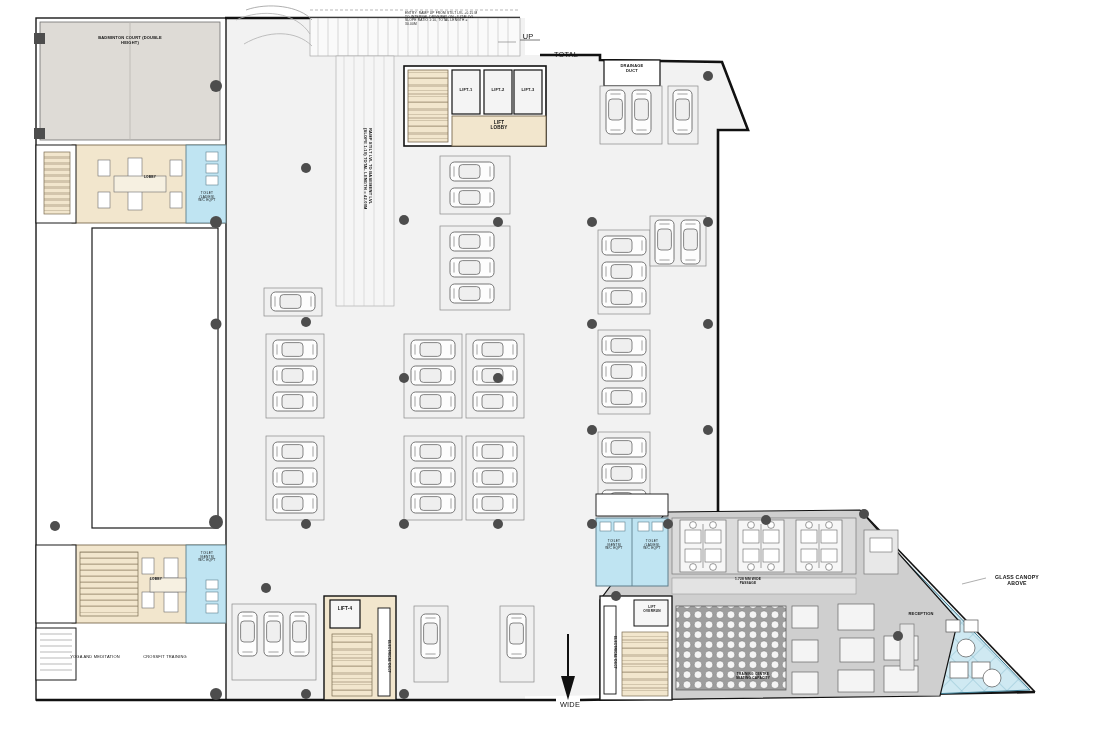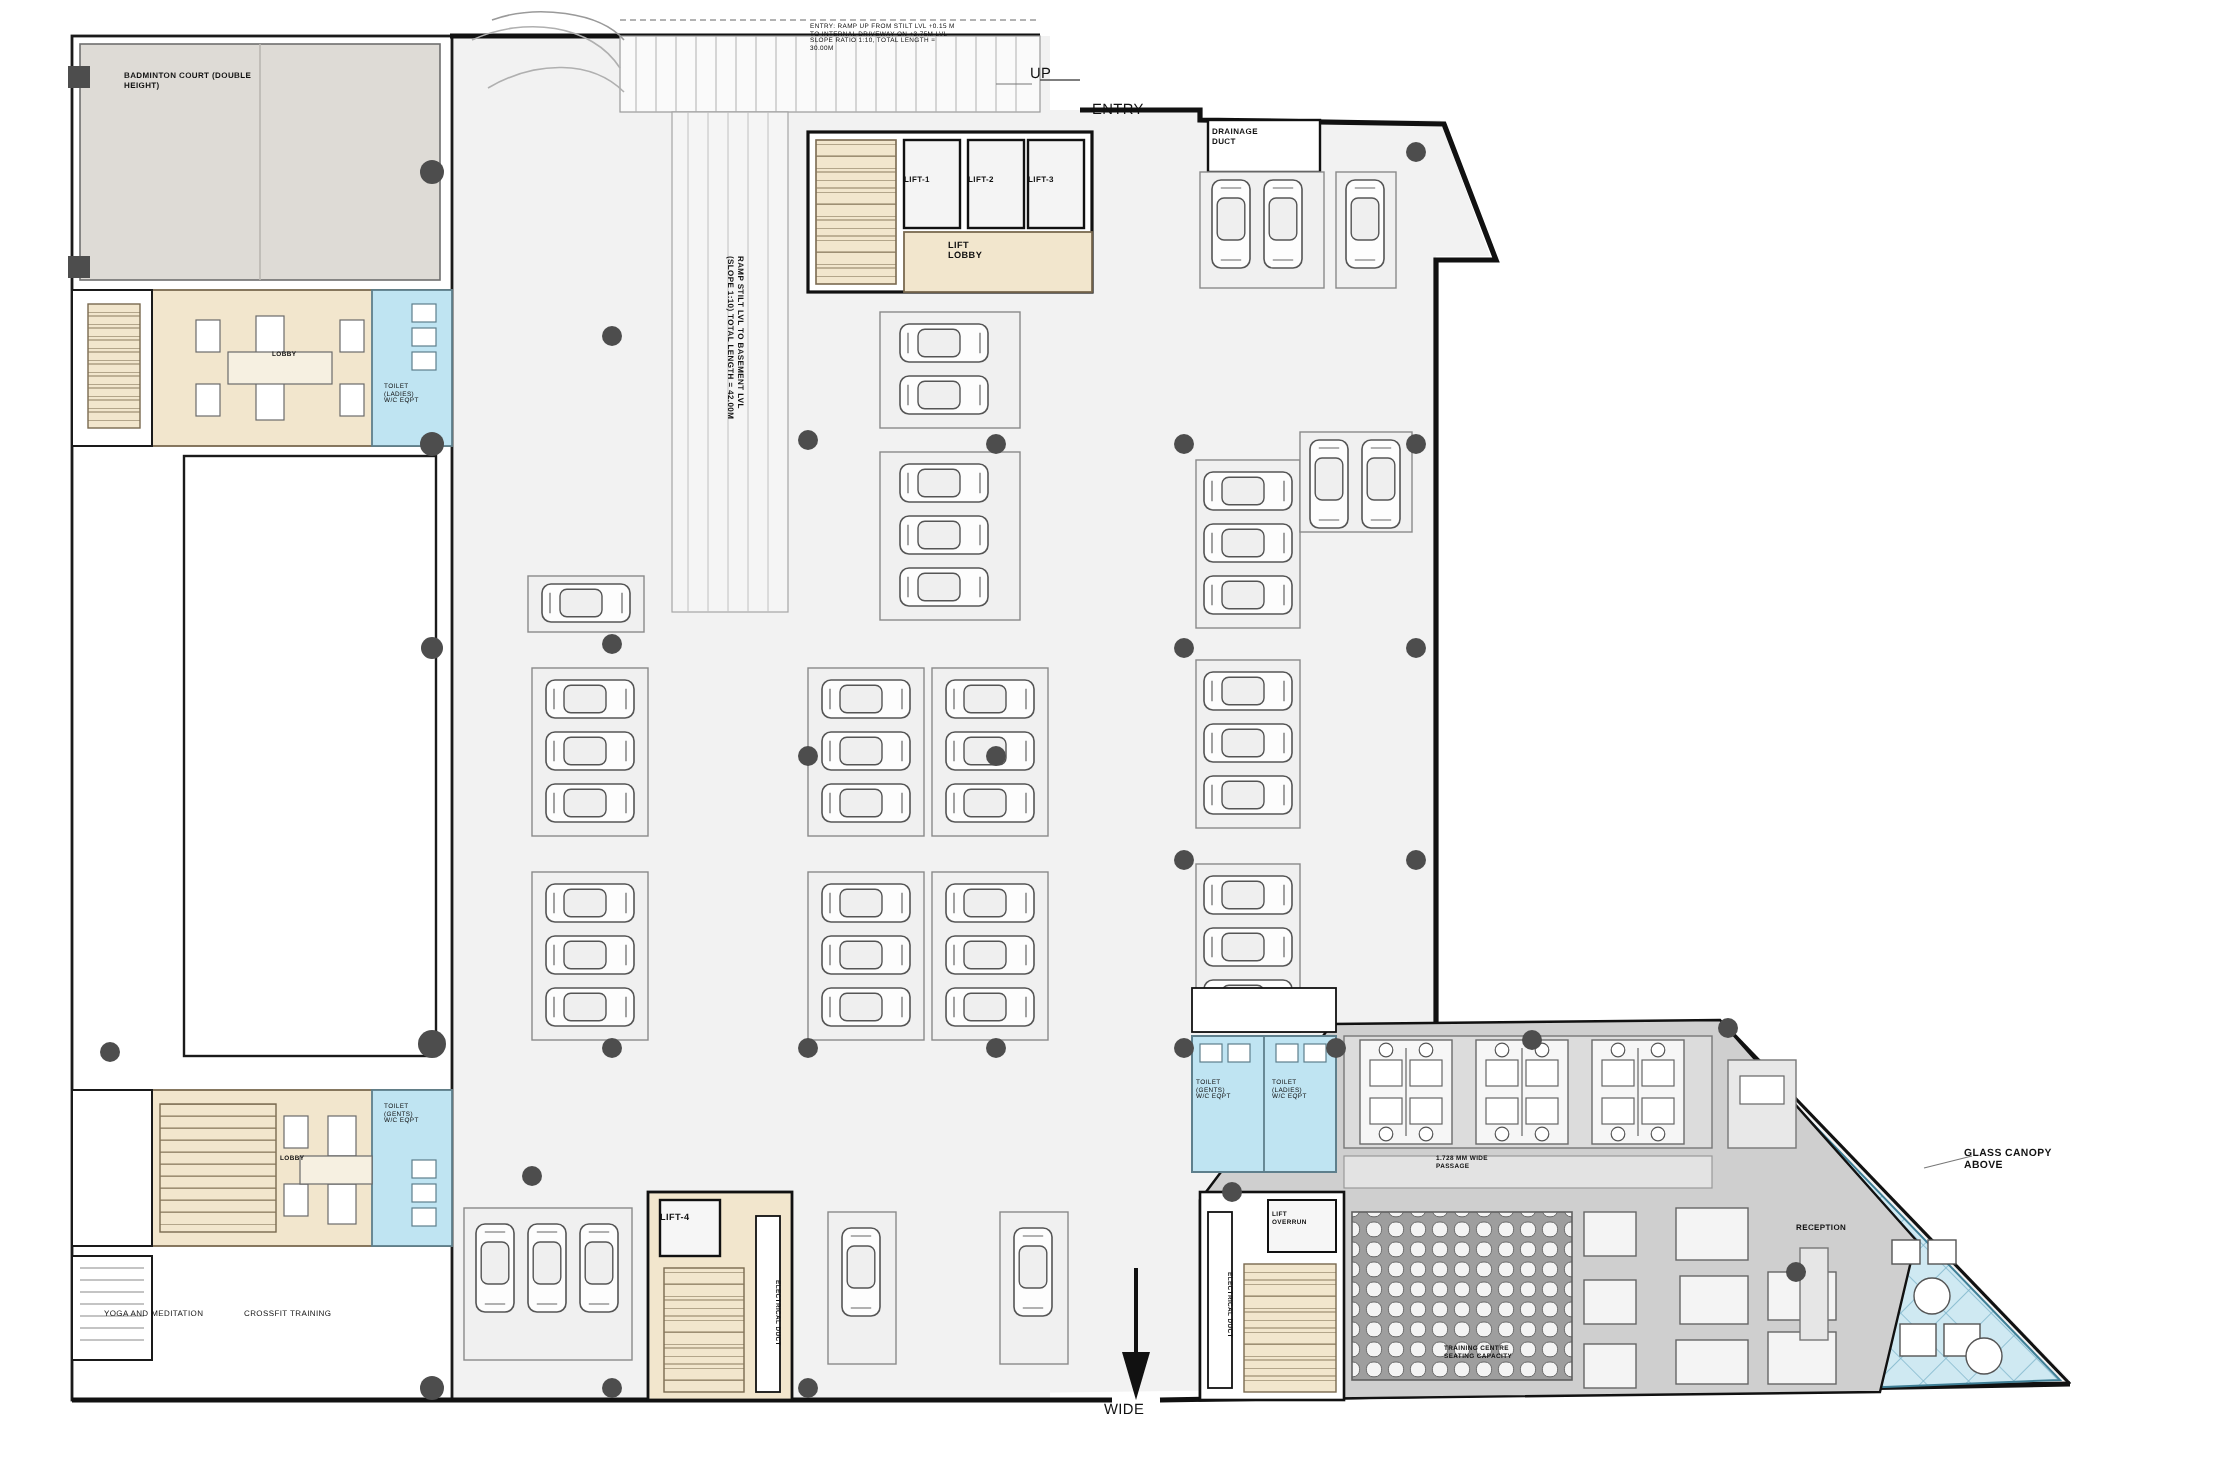--- a/index.html
+++ b/index.html
@@ -1,20 +1,20 @@
 <!DOCTYPE html>
 <html><head>
 <meta charset="utf-8">
 <title>Stilt Floor Plan</title>
 <style>
   html,body{margin:0;padding:0;background:#ffffff;}
   body{width:1110px;height:740px;position:relative;overflow:hidden;
        font-family:"Liberation Sans", sans-serif;color:#1a1a1a;}
   #plan{position:absolute;left:0;top:0;width:1110px;height:740px;}
-  .lbl{position:absolute;text-align:left;line-height:1.15;
+  .lbl{position:absolute;text-align:center;line-height:1.15;
        font-family:"Liberation Sans", sans-serif;color:#111;
        letter-spacing:.2px;white-space:pre-line;pointer-events:none;}
   .vlbl{transform-origin:left top;}
   .t3{font-size:3.2px;}
   .t4{font-size:4px;}
   .t45{font-size:4.6px;}
   .t5{font-size:5.2px;}
   .t7{font-size:7.4px;}
   .b{font-weight:bold;}
 </style>
@@ -377,21 +377,21 @@
 
 <div class="lbl t4 b" style="left:62px;top:36px;width:136px;">BADMINTON COURT (DOUBLE
 HEIGHT)</div>
 
 <div class="lbl t3" style="left:405px;top:12px;width:110px;text-align:left;">ENTRY: RAMP UP FROM STILT LVL +0.15 M
 TO INTERNAL DRIVEWAY ON +3.75M LVL
 SLOPE RATIO 1:10, TOTAL LENGTH =
 30.00M</div>
 
 <div class="lbl t7" style="left:515px;top:33px;width:26px;">UP</div>
-<div class="lbl t7" style="left:546px;top:51px;width:40px;">ENTRY</div>
+<div class="lbl t7" style="left:546px;top:51px;width:40px;">TOTAL</div>
 <div class="lbl t7" style="left:552px;top:701px;width:36px;">WIDE</div>
 
 <div class="lbl t4 b vlbl" style="left:372px;top:128px;width:160px;text-align:left;transform:rotate(90deg);">RAMP STILT LVL TO BASEMENT LVL
 (SLOPE 1:10) TOTAL LENGTH = 42.00M</div>
 
 <div class="lbl t4 b" style="left:606px;top:64px;width:52px;">DRAINAGE
 DUCT</div>
 
 <div class="lbl t4 b" style="left:452px;top:88px;width:28px;">LIFT-1</div>
 <div class="lbl t4 b" style="left:484px;top:88px;width:28px;">LIFT-2</div>

